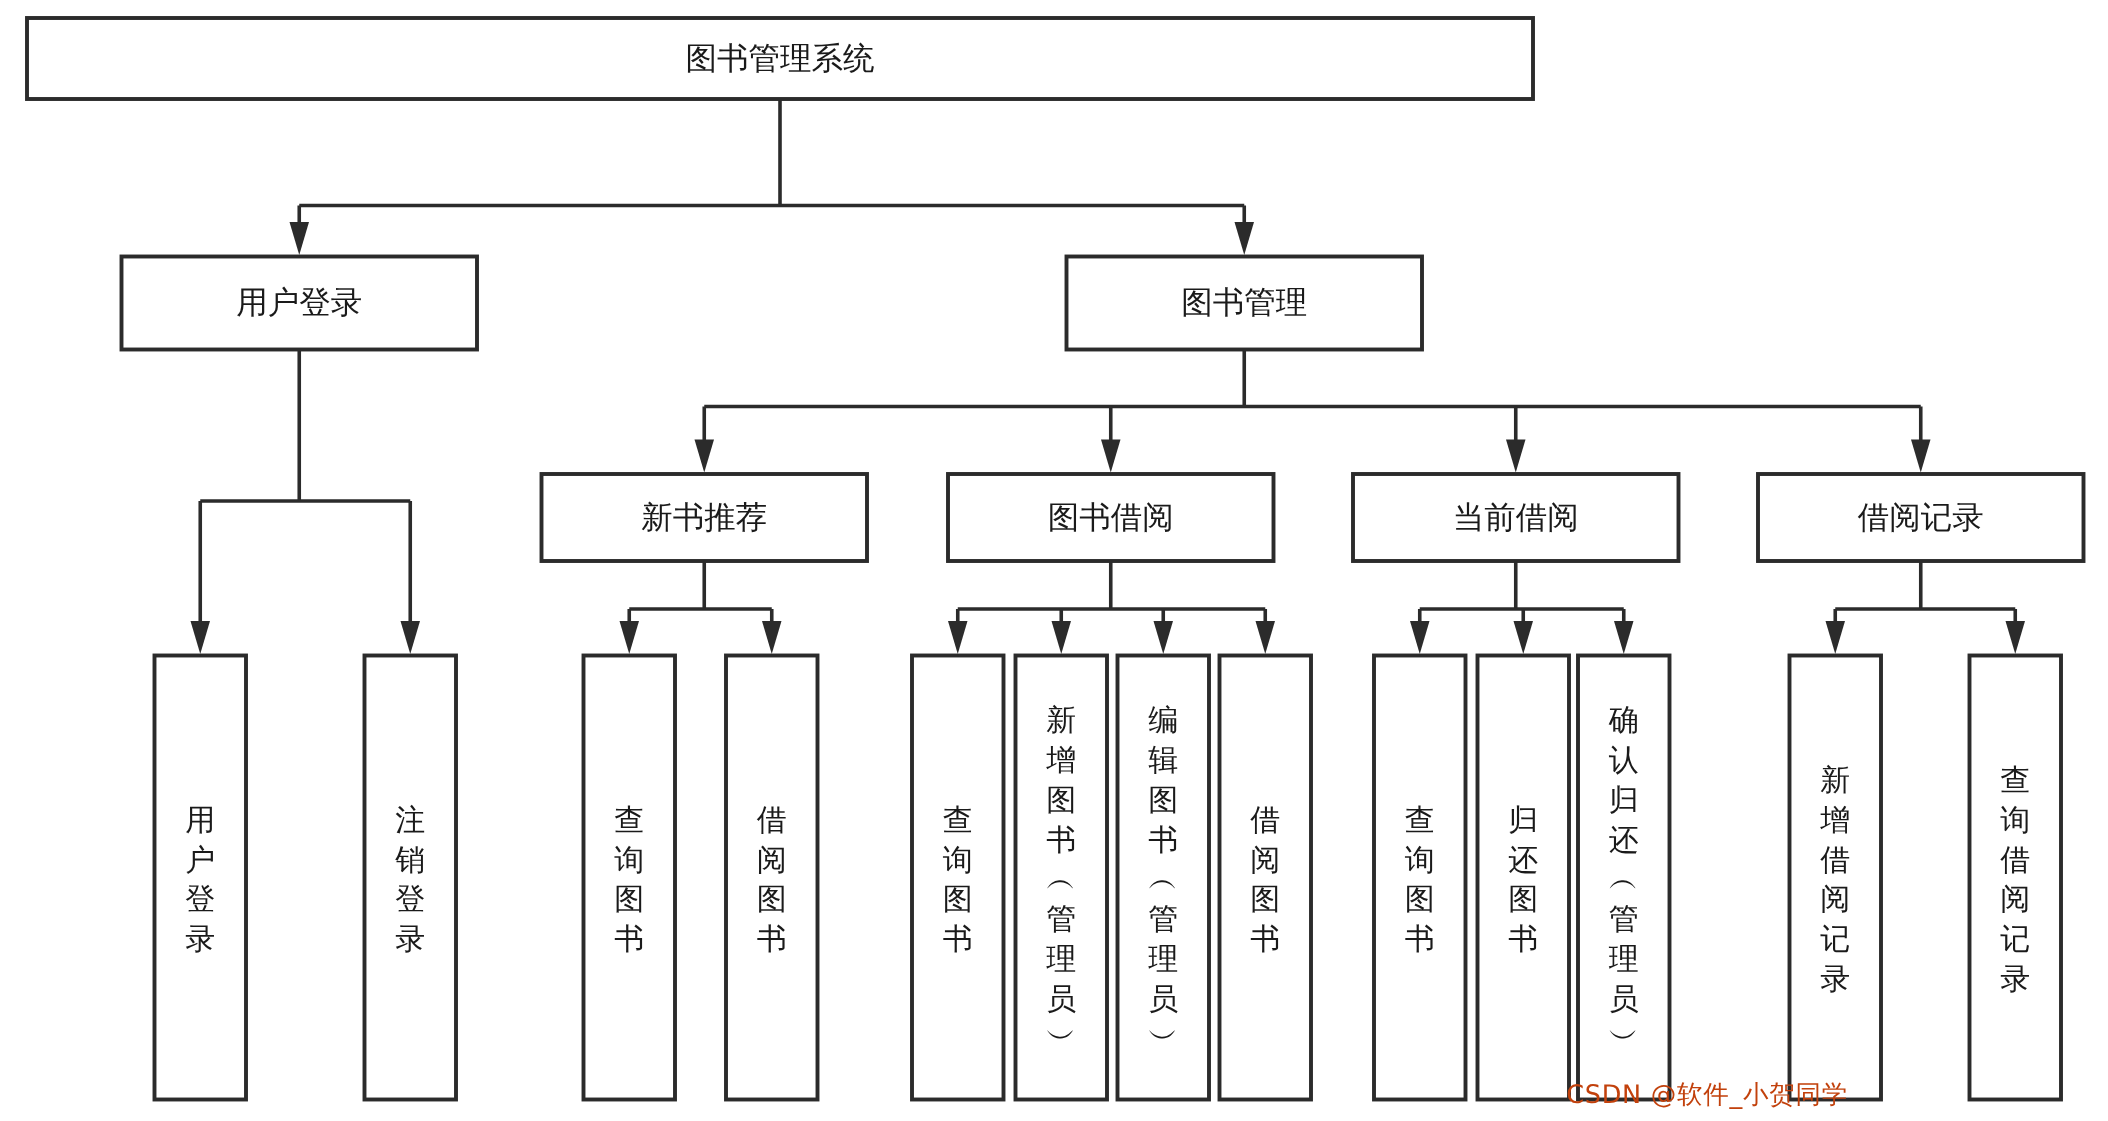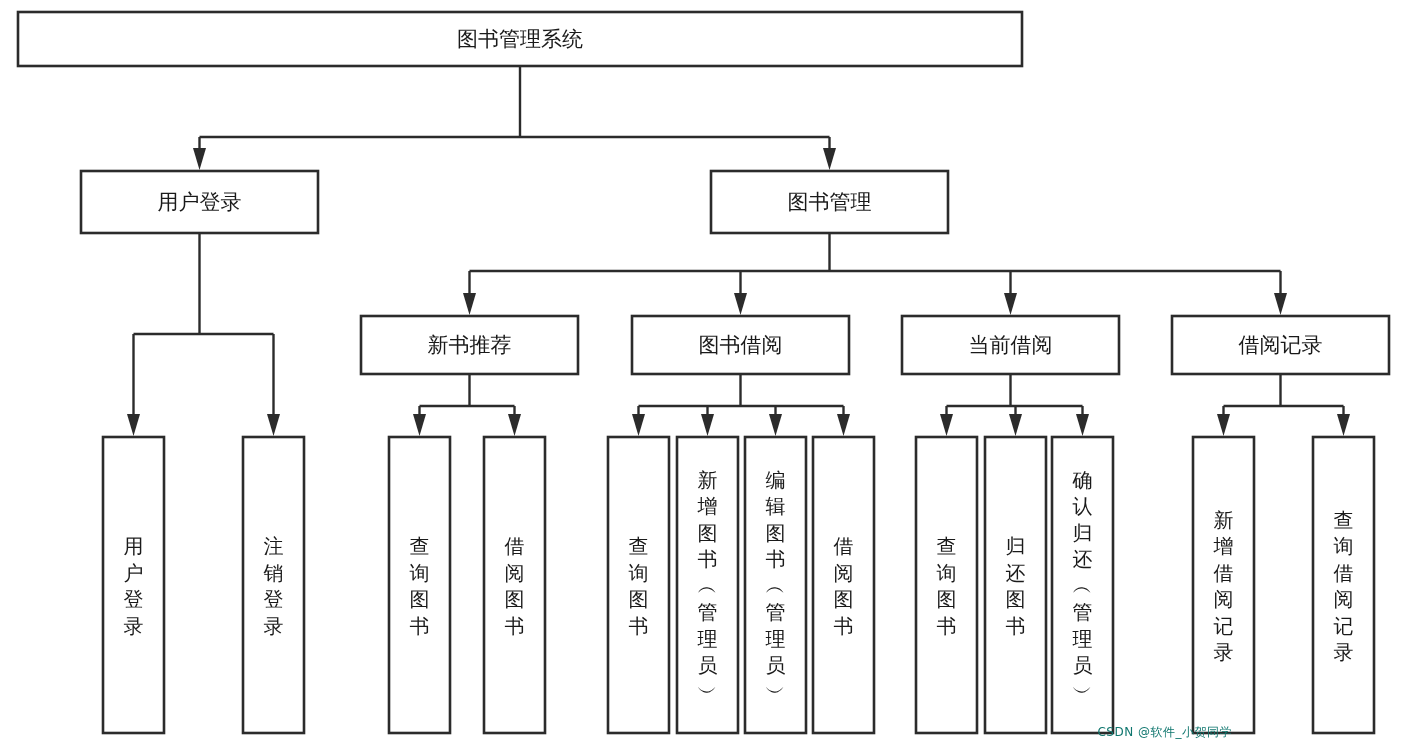--- a/index.html
+++ b/index.html
@@ -53,22 +53,22 @@
   .node-label-v {
     fill: #1a1a1a;
     font-family: "DejaVu Sans", "Liberation Sans", sans-serif;
     font-size: 20px;
     text-anchor: middle;
   }
   .watermark-text {
     position: absolute;
     right: 12px;
     bottom: 6px;
-    color: #0f766e;
-    font-size: 12px;
+    color: #c2410c;
+    font-size: 17px;
     font-family: "DejaVu Sans", "Liberation Sans", sans-serif;
     white-space: nowrap;
     letter-spacing: 0.5px;
     pointer-events: none;
   }
 </style>
 </head>
 <body>
 
 <div id="diagram-root">

